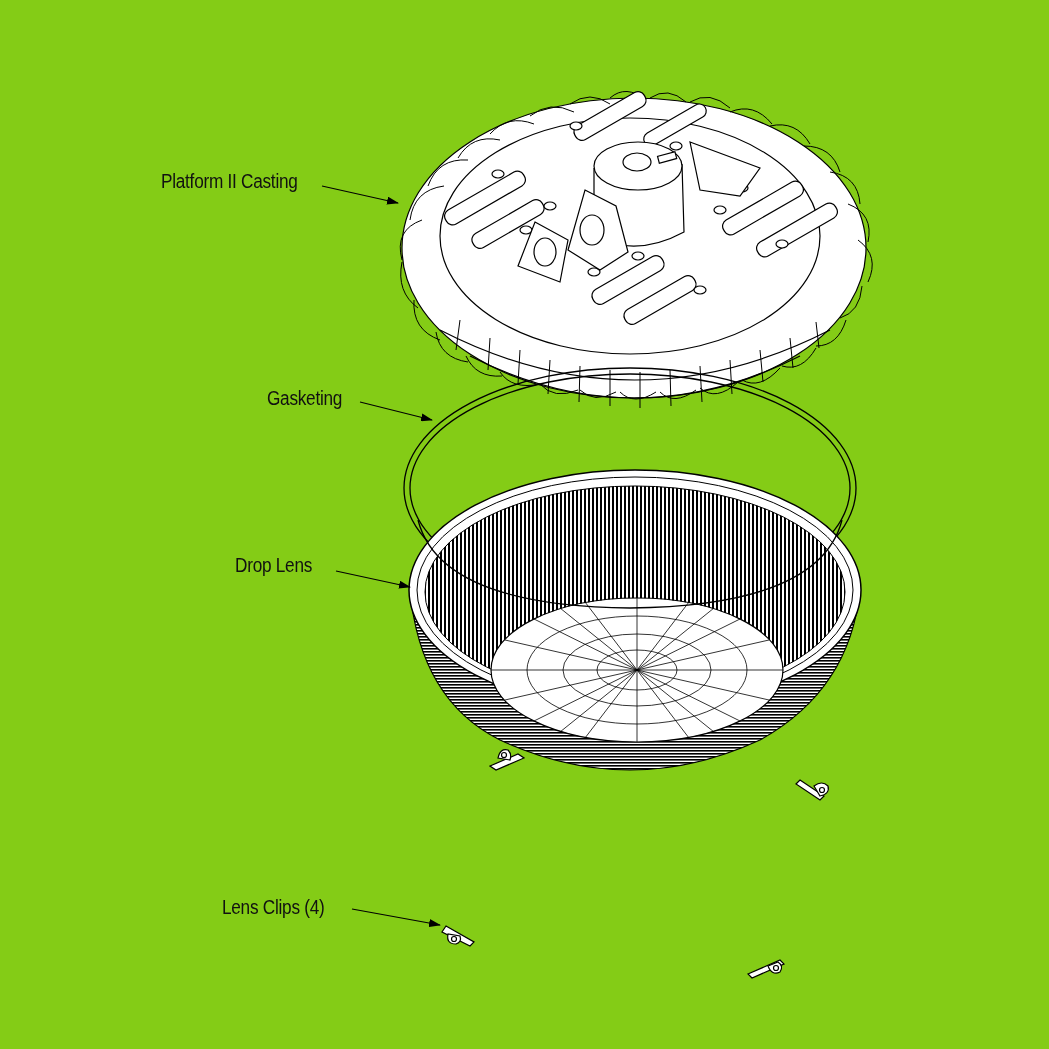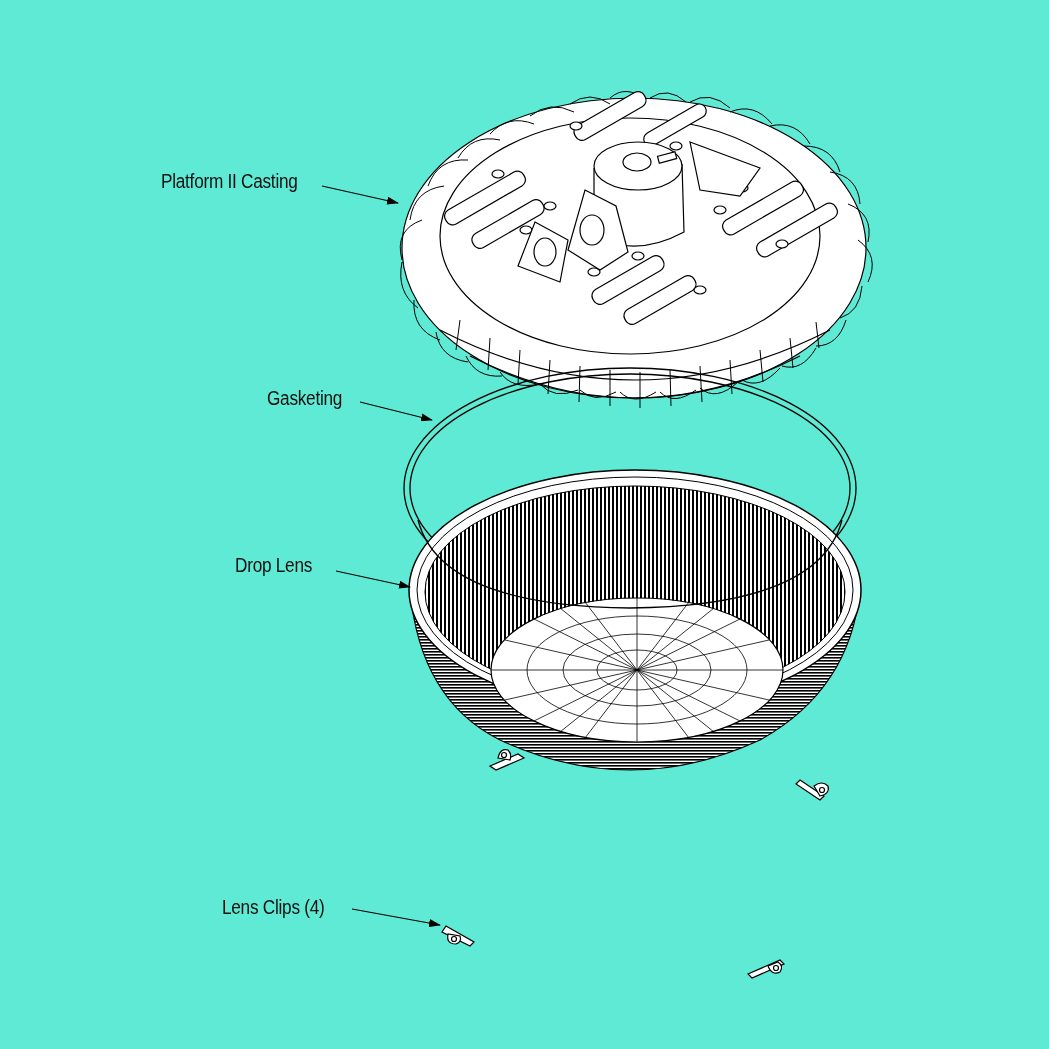--- a/index.html
+++ b/index.html
@@ -1,16 +1,16 @@
 <!DOCTYPE html>
 <html><head>
 <meta charset="utf-8">
 <style>
   html, body { margin: 0; padding: 0; background: #ffffff; }
-  .canvas { position: relative; width: 1049px; height: 1049px; background: #5eead4; overflow: hidden; }
+  .canvas { position: relative; width: 1049px; height: 1049px; background: #84cc16; overflow: hidden; }
   .label {
     position: absolute;
     font-family: "Liberation Sans", sans-serif;
     font-size: 20px;
     color: #111111;
     letter-spacing: -0.3px;
     transform: scaleX(0.86);
     transform-origin: left top;
     white-space: nowrap;
   }

